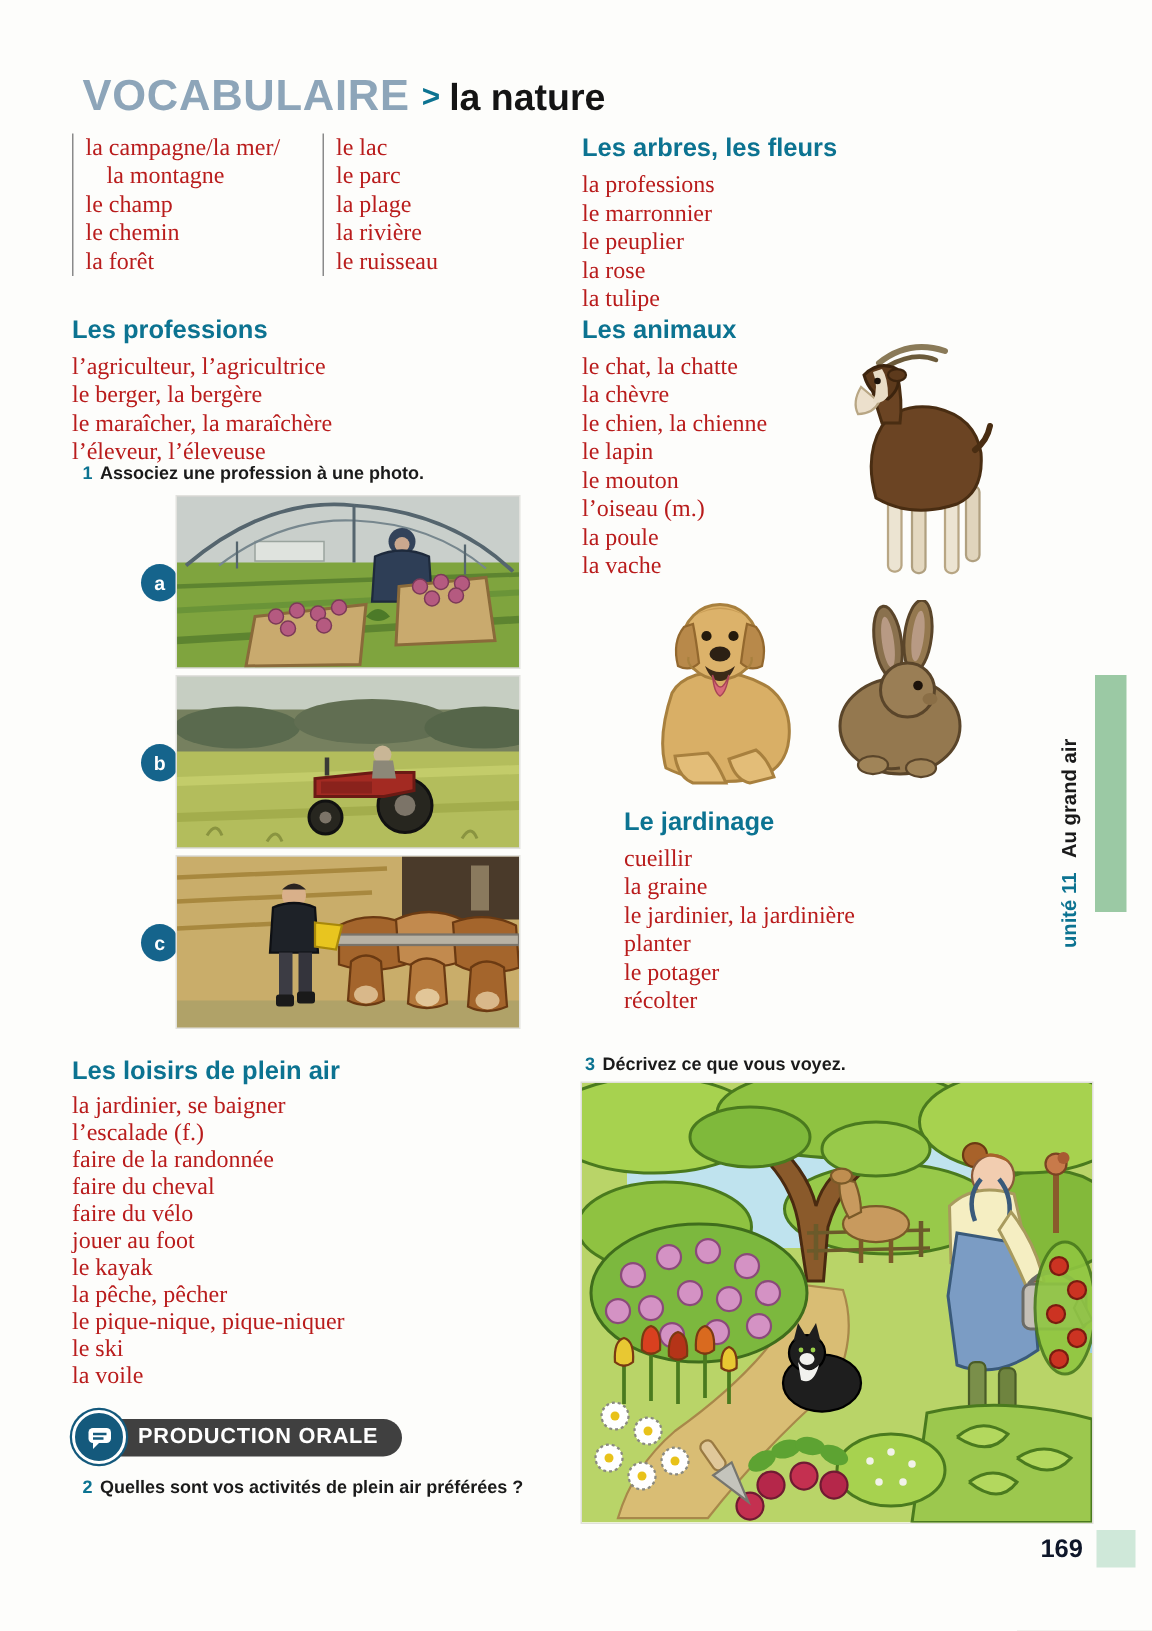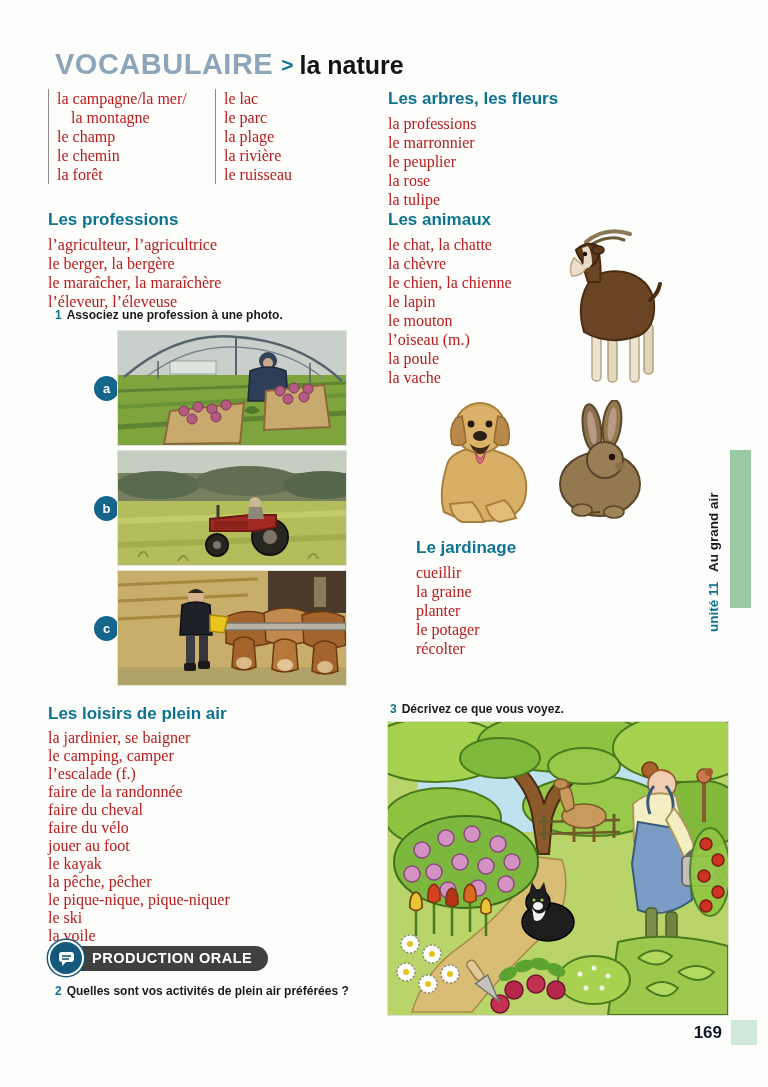--- a/index.html
+++ b/index.html
@@ -255,29 +255,29 @@
       <path d="M30,108 q10,6 22,4 M58,112 q10,2 18,-2" stroke="#5a452a" stroke-width="2" fill="none"></path>
       <ellipse cx="34" cy="110" rx="10" ry="6" fill="#a08458" stroke="#5a452a" stroke-width="1.5"></ellipse>
       <ellipse cx="66" cy="112" rx="10" ry="6" fill="#a08458" stroke="#5a452a" stroke-width="1.5"></ellipse>
     </svg>
   </div>
 
   <div class="sec" style="left:388px;top:538px;width:320px;margin-left:28px;">
     <h3 class="sec-title">Le jardinage</h3>
     <div class="vi">cueillir</div>
     <div class="vi">la graine</div>
+    <div class="vi">le jardinier, la jardinière</div>
     <div class="vi">planter</div>
     <div class="vi">le potager</div>
     <div class="vi">récolter</div>
   </div>
 
   <div class="sec" style="left:48px;top:704px;width:330px;">
     <h3 class="sec-title">Les loisirs de plein air</h3>
     <div class="vi" style="line-height:18px;">la jardinier, se baigner</div>
-    <div class="vi" style="line-height:18px;">le camping, camper</div>
     <div class="vi" style="line-height:18px;">l’escalade (f.)</div>
     <div class="vi" style="line-height:18px;">faire de la randonnée</div>
     <div class="vi" style="line-height:18px;">faire du cheval</div>
     <div class="vi" style="line-height:18px;">faire du vélo</div>
     <div class="vi" style="line-height:18px;">jouer au foot</div>
     <div class="vi" style="line-height:18px;">le kayak</div>
     <div class="vi" style="line-height:18px;">la pêche, pêcher</div>
     <div class="vi" style="line-height:18px;">le pique-nique, pique-niquer</div>
     <div class="vi" style="line-height:18px;">le ski</div>
     <div class="vi" style="line-height:18px;">la voile</div>

